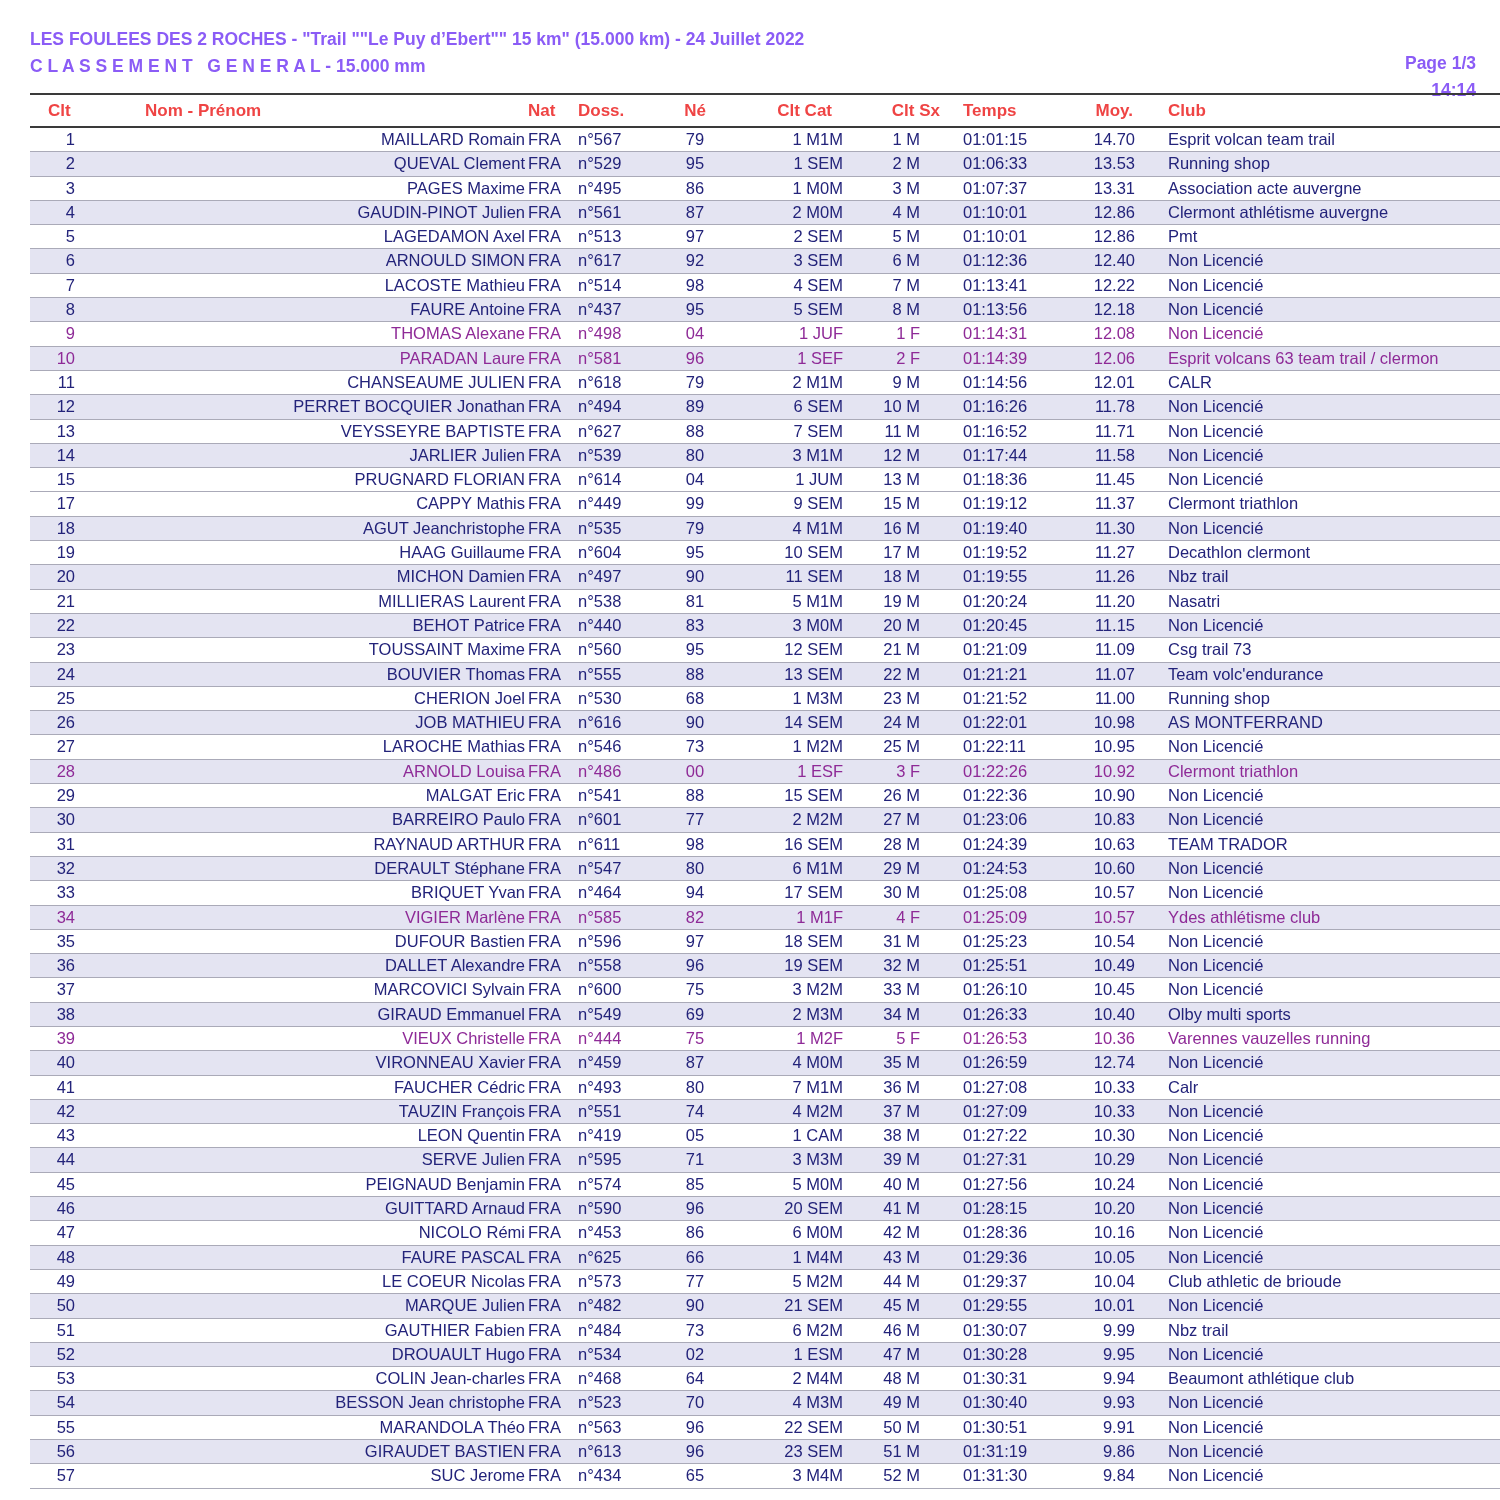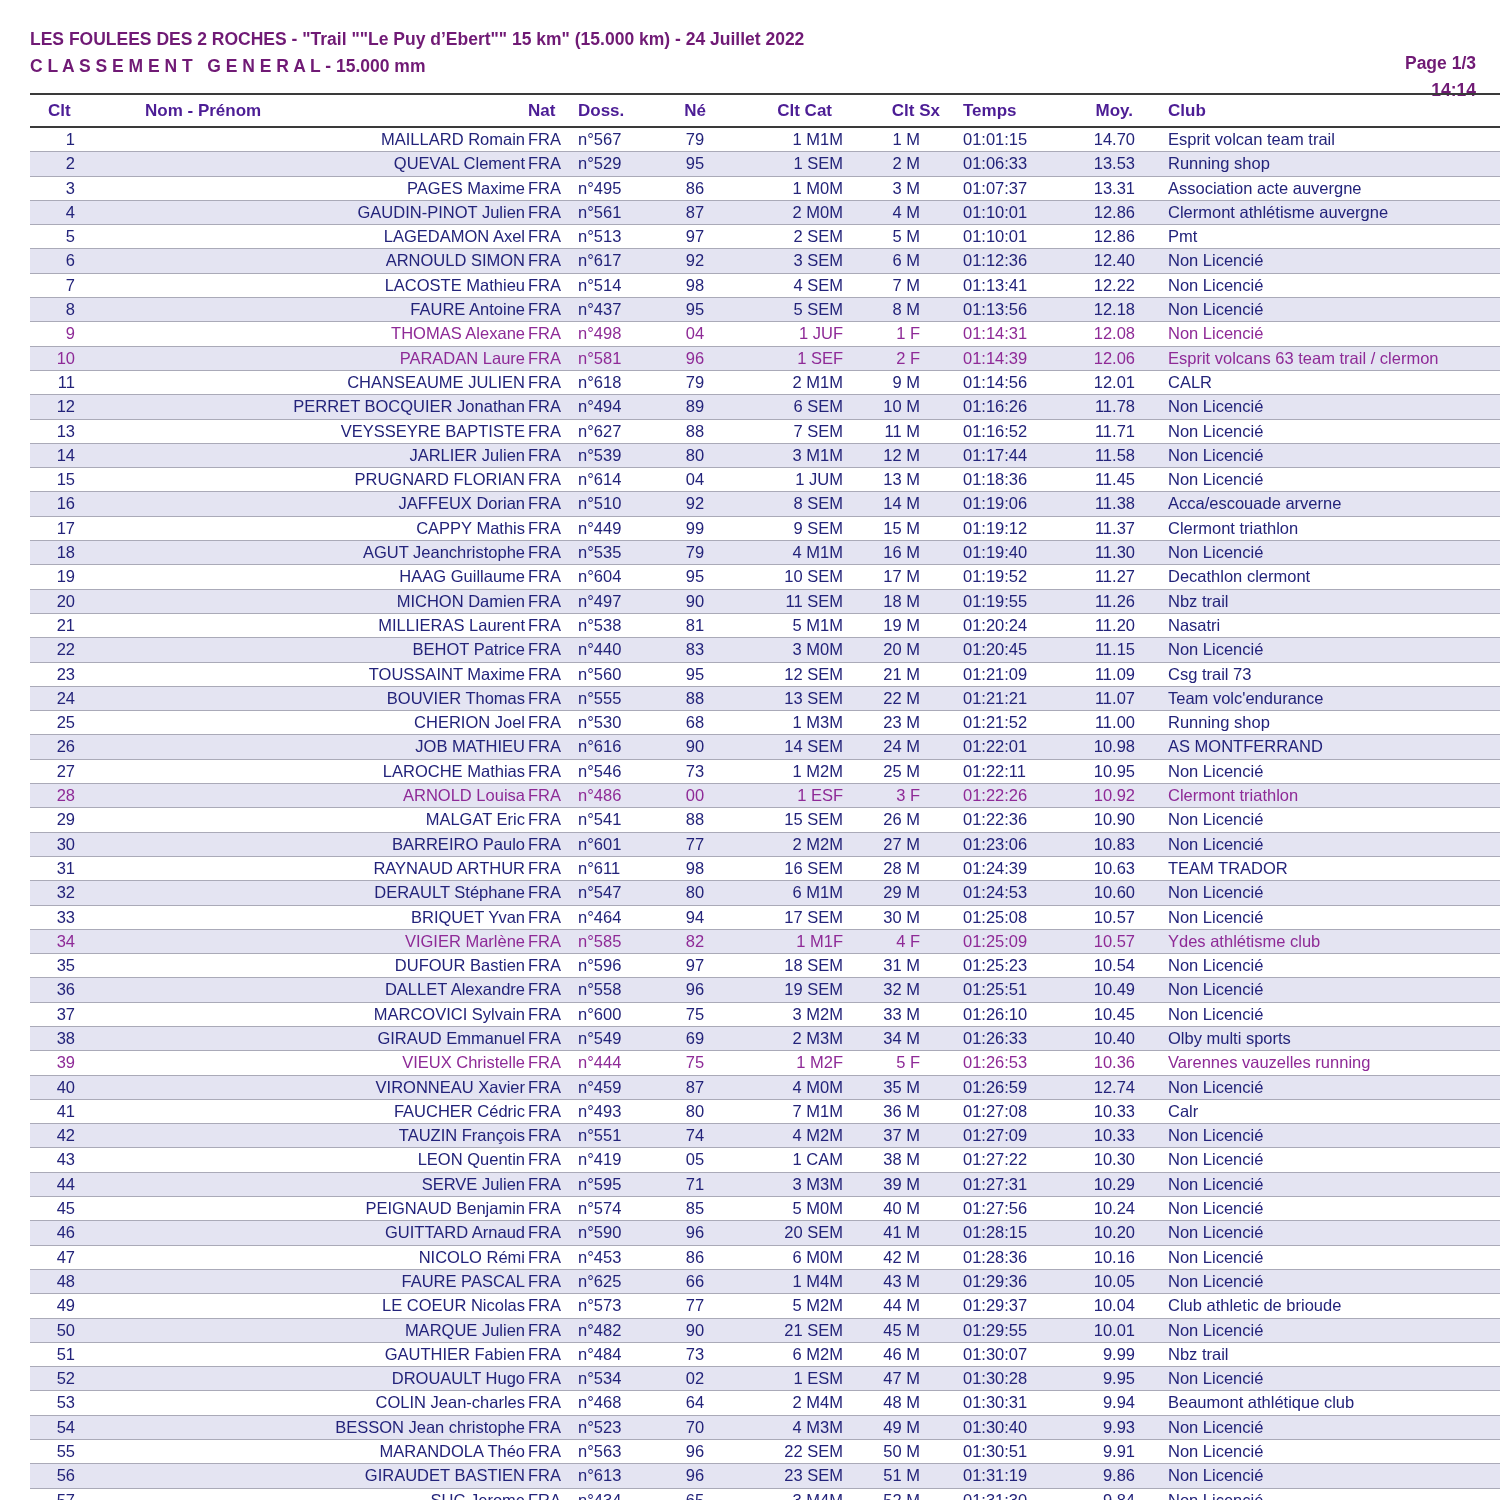--- a/index.html
+++ b/index.html
@@ -5,33 +5,33 @@
   html,body{margin:0;padding:0;}
   body{
     width:1500px;height:1500px;overflow:hidden;background:#ffffff;position:relative;
     font-family:"Liberation Sans","DejaVu Sans",sans-serif;
   }
   .page-header{
     position:absolute;top:26px;left:30px;right:24px;
     display:flex;justify-content:space-between;align-items:flex-start;
   }
   .title-block div, .meta-block div{
-    font-size:17.5px;font-weight:bold;color:#701a75;line-height:27px;white-space:pre;
+    font-size:17.5px;font-weight:bold;color:#8b5cf6;line-height:27px;white-space:pre;
   }
   .meta-block{text-align:right;margin-top:24px;}
   table.results{
     position:absolute;top:93px;left:30px;width:1470px;
     border-collapse:collapse;table-layout:fixed;
   }
   table.results thead tr{
     border-top:2.5px solid #3a3a3a;border-bottom:2.5px solid #3a3a3a;
     height:33px;
   }
   th{
-    font-size:17px;font-weight:bold;color:#4c1d95;vertical-align:middle;padding:0;
+    font-size:17px;font-weight:bold;color:#ef4444;vertical-align:middle;padding:0;
     white-space:nowrap;overflow:visible;
   }
   tbody tr{height:23.3px;border-bottom:1px solid #aaaab8;}
   tbody tr.stripe{background:#e4e4f2;}
   td{
     font-size:16.5px;color:#23237a;padding:0;vertical-align:middle;
     white-space:nowrap;overflow:visible;line-height:23.3px;
   }
   tbody tr.female td{color:#8e2a97;}
   
@@ -277,32 +277,20 @@
         <td class="d-name">PRUGNARD FLORIAN</td>
         <td class="d-nat">FRA</td>
         <td class="d-doss">n°614</td>
         <td class="d-ne">04</td>
         <td class="d-cat">1 JUM</td>
         <td class="d-sx">13 M</td>
         <td class="d-temps">01:18:36</td>
         <td class="d-moy">11.45</td>
         <td class="d-club">Non Licencié</td>
       </tr>
-      <tr class="stripe">
-        <td class="d-clt">16</td>
-        <td class="d-name">JAFFEUX Dorian</td>
-        <td class="d-nat">FRA</td>
-        <td class="d-doss">n°510</td>
-        <td class="d-ne">92</td>
-        <td class="d-cat">8 SEM</td>
-        <td class="d-sx">14 M</td>
-        <td class="d-temps">01:19:06</td>
-        <td class="d-moy">11.38</td>
-        <td class="d-club">Acca/escouade arverne</td>
-      </tr>
       <tr>
         <td class="d-clt">17</td>
         <td class="d-name">CAPPY Mathis</td>
         <td class="d-nat">FRA</td>
         <td class="d-doss">n°449</td>
         <td class="d-ne">99</td>
         <td class="d-cat">9 SEM</td>
         <td class="d-sx">15 M</td>
         <td class="d-temps">01:19:12</td>
         <td class="d-moy">11.37</td>

